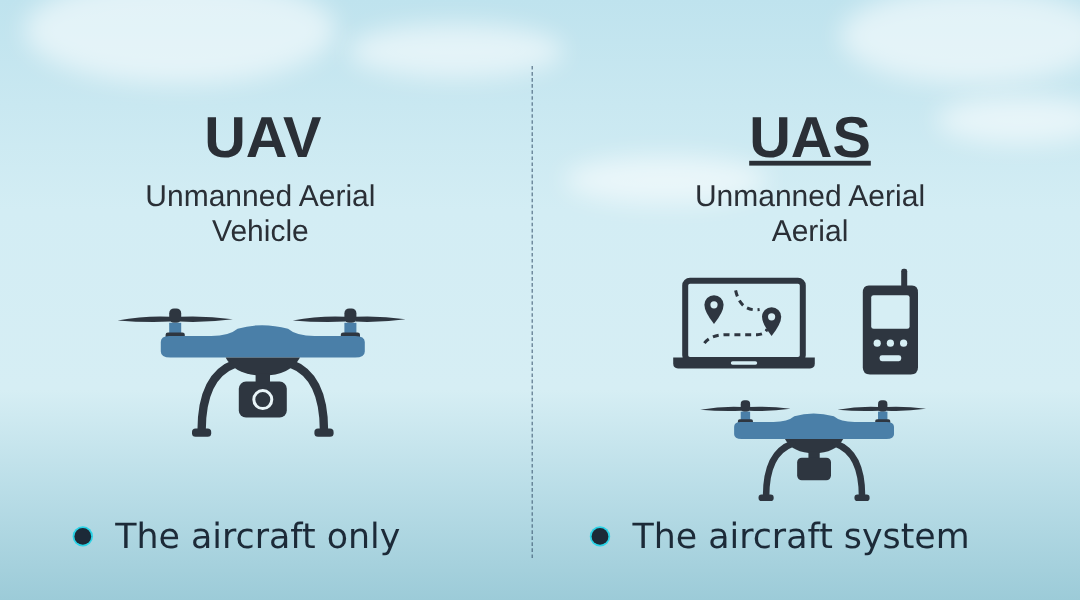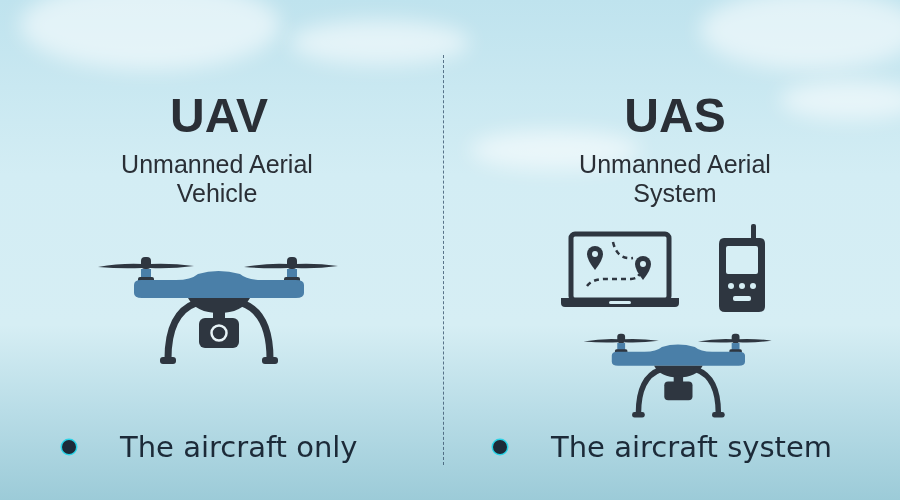--- a/index.html
+++ b/index.html
@@ -10,30 +10,30 @@
     }
     .cloud { position: absolute; background: rgba(255,255,255,0.55); border-radius: 50%; filter: blur(10px); }
     .panel { position: absolute; top: 0; width: 450px; height: 500px; margin-top: 36px; }
     .panel.left { left: 0; }
     .panel.right { left: 450px; }
     .abbr {
       position: absolute; top: 52px; width: 100%; text-align: center;
       font-size: 48px; font-weight: bold; color: #2a2f36; letter-spacing: 0px;
     }
     .panel.left .abbr { left: -6px; }
-    .panel.right .abbr { left: 0px; }
+    .panel.right .abbr { left: 0px; text-decoration: underline; }
     .full {
       position: absolute; top: 114px; width: 100%; text-align: center;
       font-size: 25px; line-height: 29px; color: #2a2f36;
     }
     .panel.left .full { left: -8px; }
     .panel.right .full { left: 0px; }
     .bullet-row {
       position: absolute; top: 394px; display: flex; align-items: center;
-      font-family: "DejaVu Sans", sans-serif; font-size: 29px; color: #1c2a38; gap: 24px;
+      font-family: "DejaVu Sans", sans-serif; font-size: 29px; color: #1c2a38;
     }
     .panel.left .bullet-row { left: 62px; }
     .panel.right .bullet-row { left: 43px; }
     .dot {
       width: 14px; height: 14px; border-radius: 50%; background: #1c2a38;
       box-shadow: 0 0 0 1.5px #2ad2e6; margin-right: 20px;
     }
     .divider {
       position: absolute; left: 443px; top: 55px; height: 410px; width: 0;
       border-left: 1.5px dashed #3a556e; opacity: 0.8;
@@ -88,21 +88,21 @@
   <div class="bullet-row">
     <span class="dot"></span>
     <span>The aircraft only</span>
   </div>
 </div>
 
 <div class="panel right">
   <div class="abbr">UAS</div>
   <div class="full">
     <div>Unmanned Aerial</div>
-    <div>System</div>
+    <div>Aerial</div>
   </div>
 
   <svg style="left:109px;top:196px;" width="122" height="78" viewBox="0 0 122 78">
     <rect x="12" y="2" width="98" height="66" rx="4" fill="none" stroke="#2e3640" stroke-width="5"></rect>
     <path d="M2 66 L120 66 L120 71 Q120 75 116 75 L6 75 Q2 75 2 71 Z" fill="#2e3640"></path>
     <rect x="50" y="69" width="22" height="3" rx="1.5" fill="#d6eef4"></rect>
 
     <path d="M36 14 a8 8 0 0 1 8 8 q0 6 -8 16 q-8 -10 -8 -16 a8 8 0 0 1 8 -8 Z" fill="#2e3640"></path>
     <circle cx="36" cy="22" r="3" fill="#d6eef4"></circle>
 

